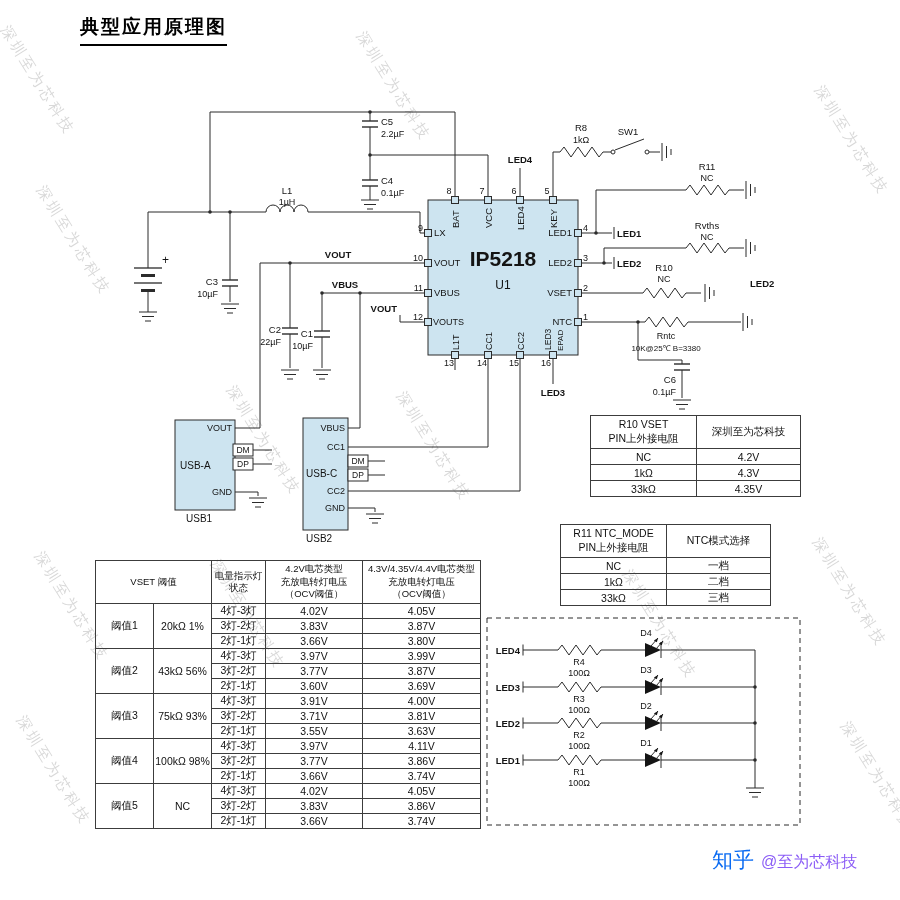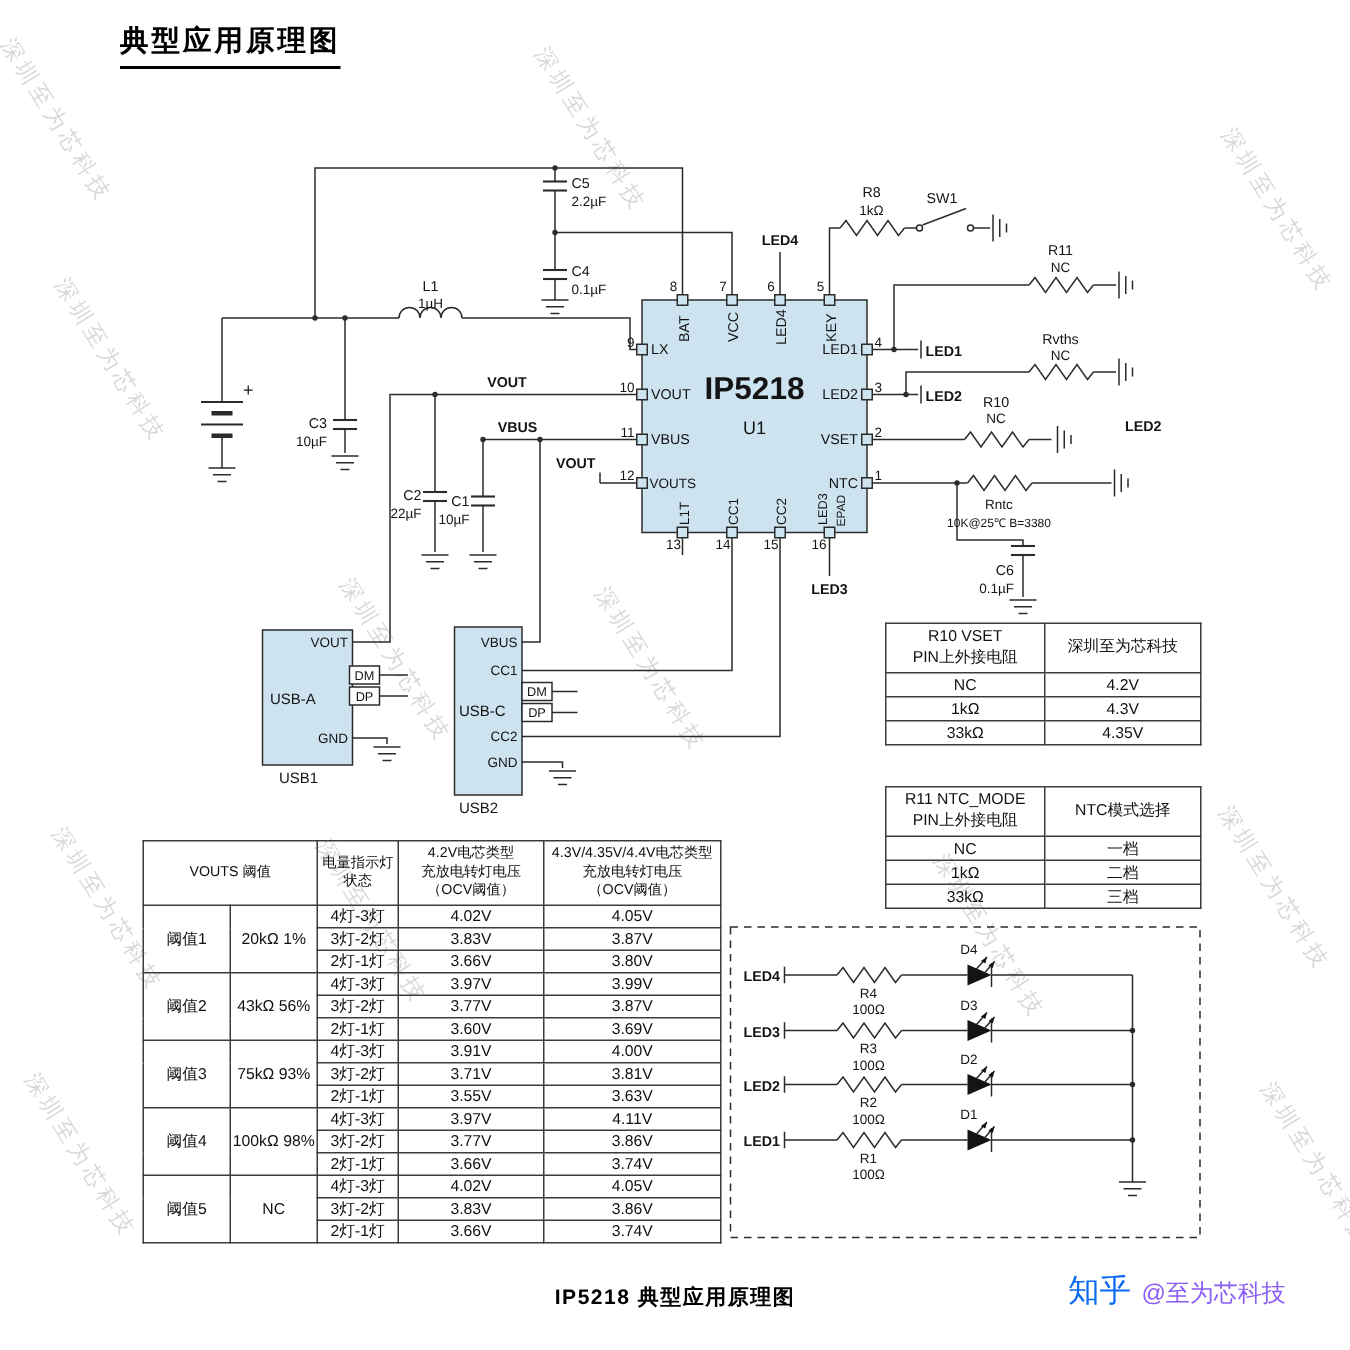--- a/index.html
+++ b/index.html
@@ -14,21 +14,21 @@
 .net{font-weight:bold;font-size:9.5px}
 .pnum{font-size:9px;fill:#222}
 .tbl{position:absolute}
 .tbl table{border-collapse:collapse;table-layout:fixed;background:rgba(255,255,255,.0)}
 .tbl th,.tbl td{border:1px solid #3c3c3c;text-align:center;vertical-align:middle;padding:0 2px;font-weight:normal;color:#101010}
 .pre{white-space:pre-line}
 .vset{left:590px;top:415px}
 .vset table{width:210px}
 .vset th{height:32px;font-size:10.5px;line-height:1.3}
 .vset td{height:15px;font-size:10.5px}
-.ntcT{left:590px;top:524px}
+.ntcT{left:560px;top:524px}
 .ntcT table{width:210px}
 .ntcT th{height:32px;font-size:10.5px;line-height:1.3}
 .ntcT td{height:15px;font-size:10.5px}
 .rvths{left:95px;top:560px}
 .rvths table{width:385px}
 .rvths th{height:42px;font-size:9.5px;line-height:1.3;padding:0 1px}
 .rvths td{height:14px;font-size:10.5px;padding:0 1px}
 .caption{position:absolute;left:0;top:856px;width:900px;text-align:center;font-size:14px;font-weight:bold;letter-spacing:1px;color:#000}
 .credit{position:absolute;left:712px;top:846px;display:flex;align-items:baseline;gap:7px}
 .credit .brand{font-size:21px;font-weight:normal;color:#0a6bf2}
@@ -417,21 +417,21 @@
     <table>
       <colgroup>
           <col style="width:58px">
           <col style="width:58px">
           <col style="width:54px">
           <col style="width:97px">
           <col style="width:118px">
         </colgroup>
       <thead>
         <tr>
-          <th colspan="2">VOUTS 阈值</th>
+          <th colspan="2">VSET 阈值</th>
           <th class="pre">电量指示灯
 状态</th>
           <th class="pre">4.2V电芯类型
 充放电转灯电压
 （OCV阈值）</th>
           <th class="pre">4.3V/4.35V/4.4V电芯类型
 充放电转灯电压
 （OCV阈值）</th>
         </tr>
       </thead>
@@ -522,20 +522,19 @@
           </tr>
         <tr>
             <td>2灯-1灯</td>
             <td>3.66V</td>
             <td>3.74V</td>
           </tr>
       </tbody>
     </table>
   </div>
 
-  <div class="caption">IP5218 典型应用原理图</div>
 
   <div class="credit">
     <span class="brand">知乎</span>
     <span class="handle">@至为芯科技</span>
   </div>
 
 </div>
 
 </body></html>

